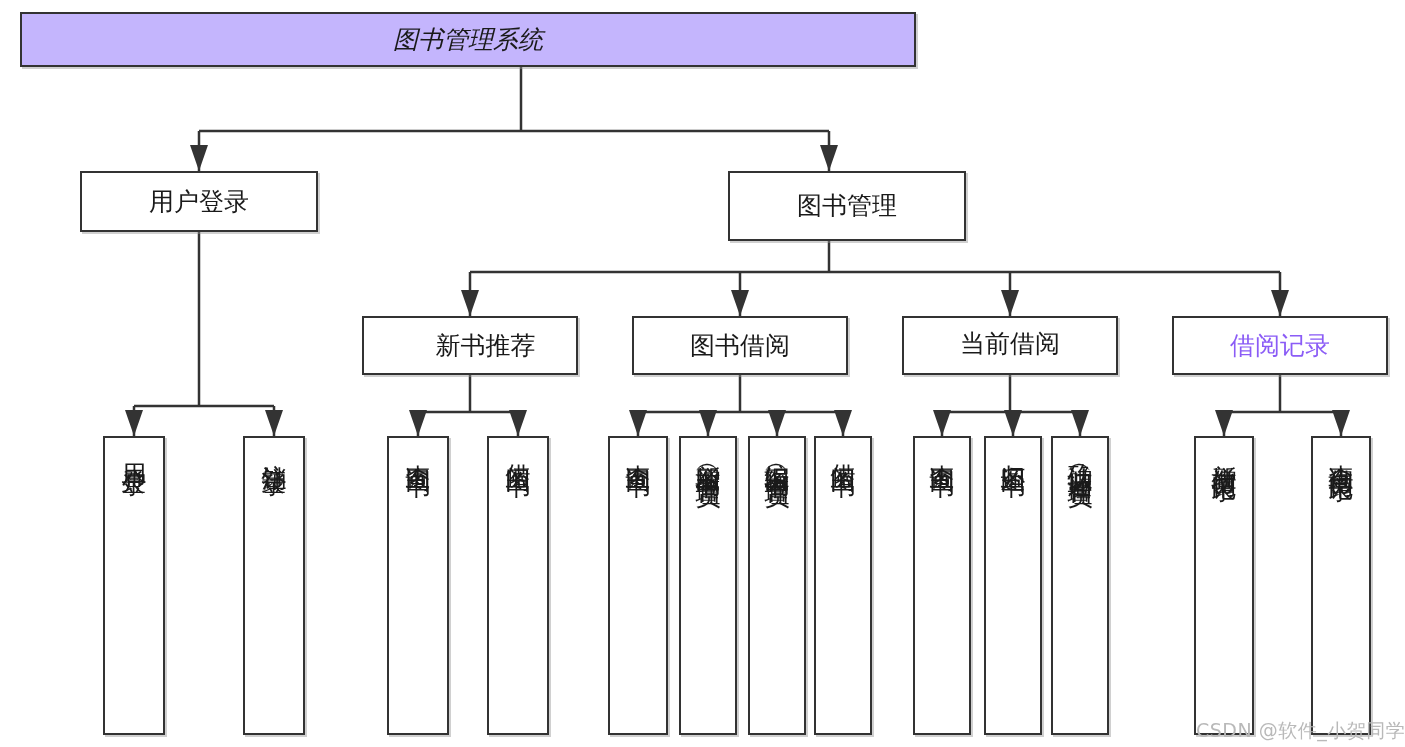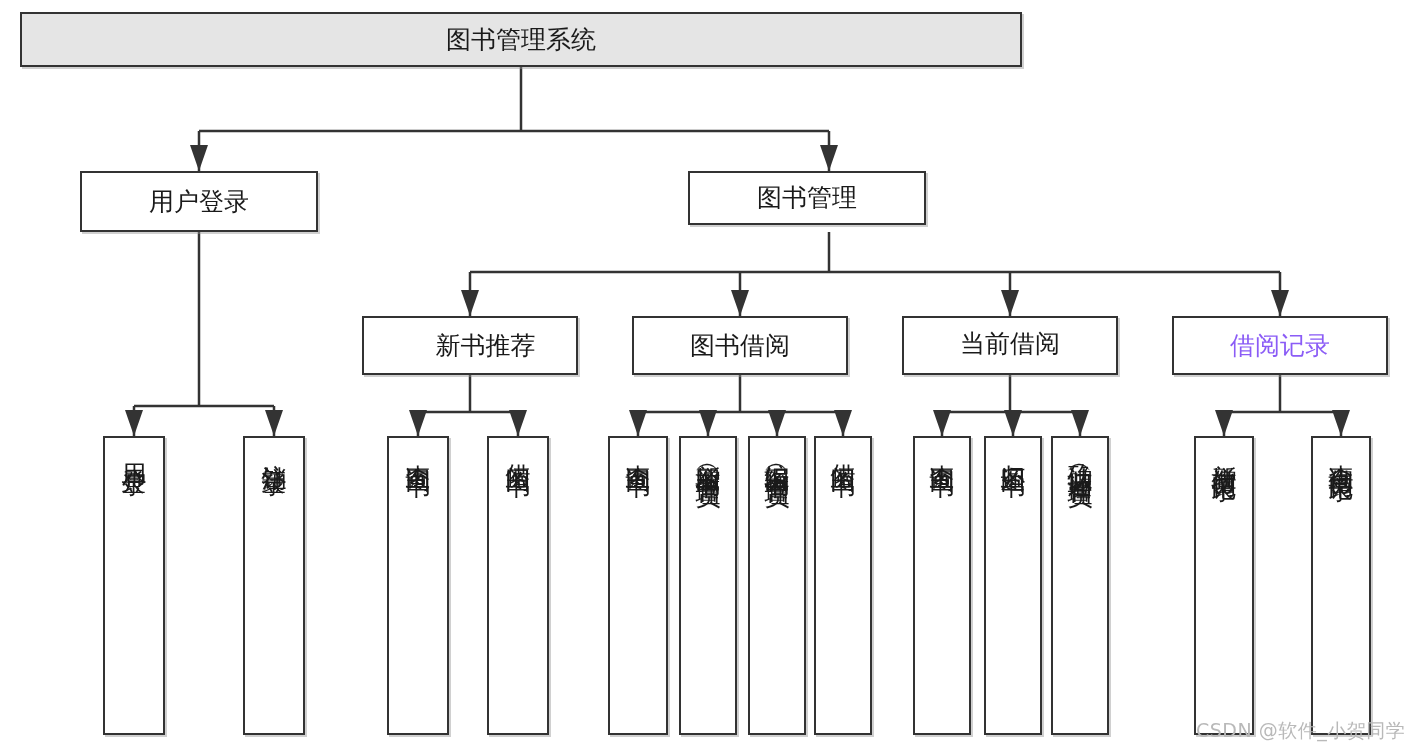--- a/index.html
+++ b/index.html
@@ -119,27 +119,27 @@
       <line x1="1080" y1="412" x2="1080" y2="436" stroke="#333333" stroke-width="2.5"></line>
       <polygon points="1071,410 1089,410 1080,436" fill="#333333"></polygon>
       <line x1="1280" y1="375" x2="1280" y2="412" stroke="#333333" stroke-width="2.5"></line>
       <line x1="1224" y1="412" x2="1341" y2="412" stroke="#333333" stroke-width="2.5"></line>
       <line x1="1224" y1="412" x2="1224" y2="436" stroke="#333333" stroke-width="2.5"></line>
       <polygon points="1215,410 1233,410 1224,436" fill="#333333"></polygon>
       <line x1="1341" y1="412" x2="1341" y2="436" stroke="#333333" stroke-width="2.5"></line>
       <polygon points="1332,410 1350,410 1341,436" fill="#333333"></polygon>
     </svg>
   <div id="nodes">
-      <div class="node horiz root" style="left: 20px; top: 12px; width: 1002px; height: 55px; border-color: rgb(51, 51, 51); background: #e5e5e5;">
+      <div class="node horiz root" style="left: 20px; top: 12px; width: 896px; height: 55px; border-color: rgb(51, 51, 51); background: #c4b5fd; font-style: italic;">
         <span class="label" style="color: rgb(26, 26, 26);">图书管理系统</span>
       </div>
       <div class="node horiz" style="left: 80px; top: 171px; width: 238px; height: 61px; border-color: rgb(51, 51, 51); background: rgb(255, 255, 255);">
         <span class="label" style="color: rgb(26, 26, 26);">用户登录</span>
       </div>
-      <div class="node horiz" style="left: 688px; top: 171px; width: 238px; height: 54px; border-color: rgb(51, 51, 51); background: rgb(255, 255, 255);">
+      <div class="node horiz" style="left: 728px; top: 171px; width: 238px; height: 70px; border-color: rgb(51, 51, 51); background: rgb(255, 255, 255);">
         <span class="label" style="color: rgb(26, 26, 26);">图书管理</span>
       </div>
       <div class="node horiz" style="left: 362px; top: 316px; width: 216px; height: 59px; border-color: rgb(51, 51, 51); background: rgb(255, 255, 255);">
         <span class="label" style="color: rgb(26, 26, 26); margin-left: 31px;">新书推荐</span>
       </div>
       <div class="node horiz" style="left: 632px; top: 316px; width: 216px; height: 59px; border-color: rgb(51, 51, 51); background: rgb(255, 255, 255);">
         <span class="label" style="color: rgb(26, 26, 26);">图书借阅</span>
       </div>
       <div class="node horiz" style="left: 902px; top: 316px; width: 216px; height: 59px; border-color: rgb(51, 51, 51); background: rgb(255, 255, 255);">
         <span class="label" style="color: rgb(26, 26, 26); font-family: Liberation Mono, monospace;">当前借阅</span>

